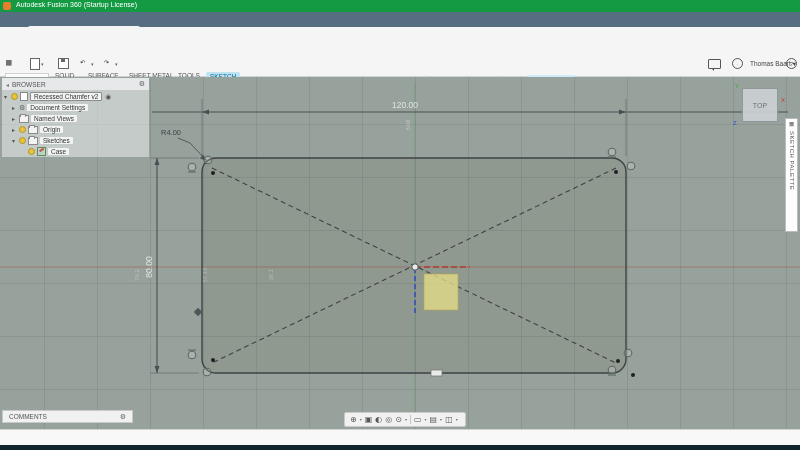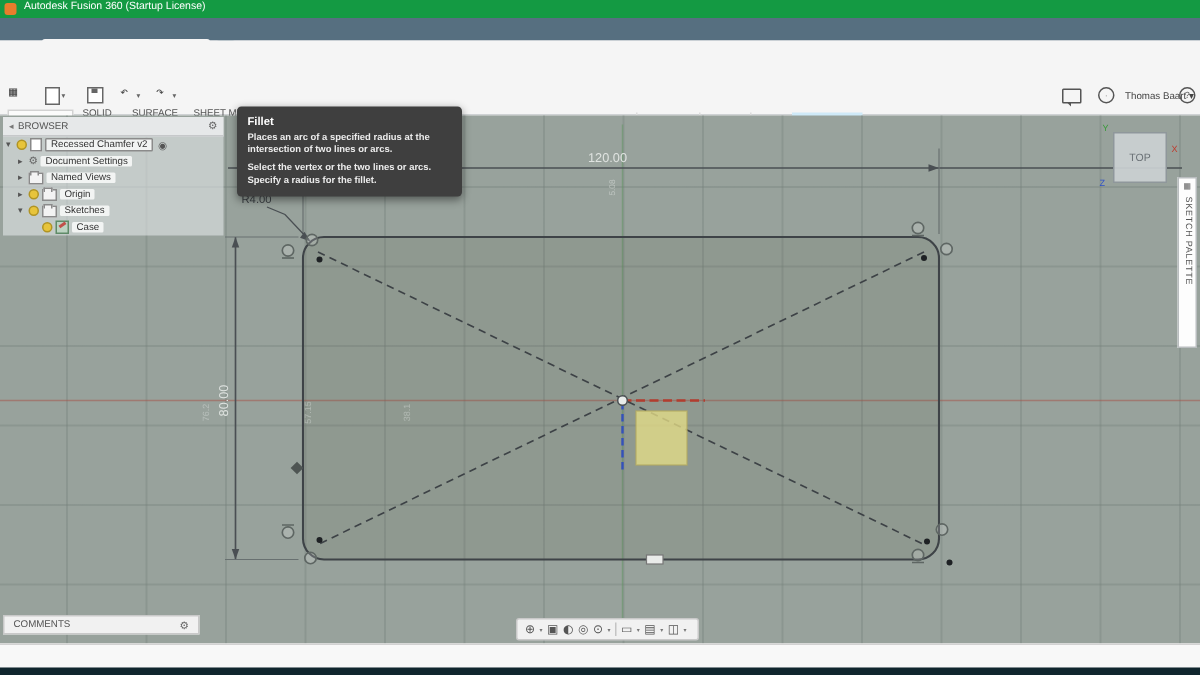--- a/index.html
+++ b/index.html
@@ -317,25 +317,20 @@
       <span class="folder"></span>
       <span class="chip">Sketches</span>
     </div>
     <div class="brow" style="padding-left:26px">
       <span class="bulb"></span>
       <span class="caseic"></span>
       <span class="chip">Case</span>
     </div>
   </div>
 
-  <div class="abs" id="tooltip">
-    <div class="t">Fillet</div>
-    <p>Places an arc of a specified radius at the intersection of two lines or arcs.</p>
-    <p>Select the vertex or the two lines or arcs. Specify a radius for the fillet.</p>
-  </div>
 
   <div class="abs" id="comments">
     <span class="lbl">COMMENTS</span>
     <span class="g">⚙</span>
   </div>
 
   <div class="abs" id="navbar">
     <span class="n">⊕</span>
       <span class="c">▾</span>
     <span class="n">▣</span>

